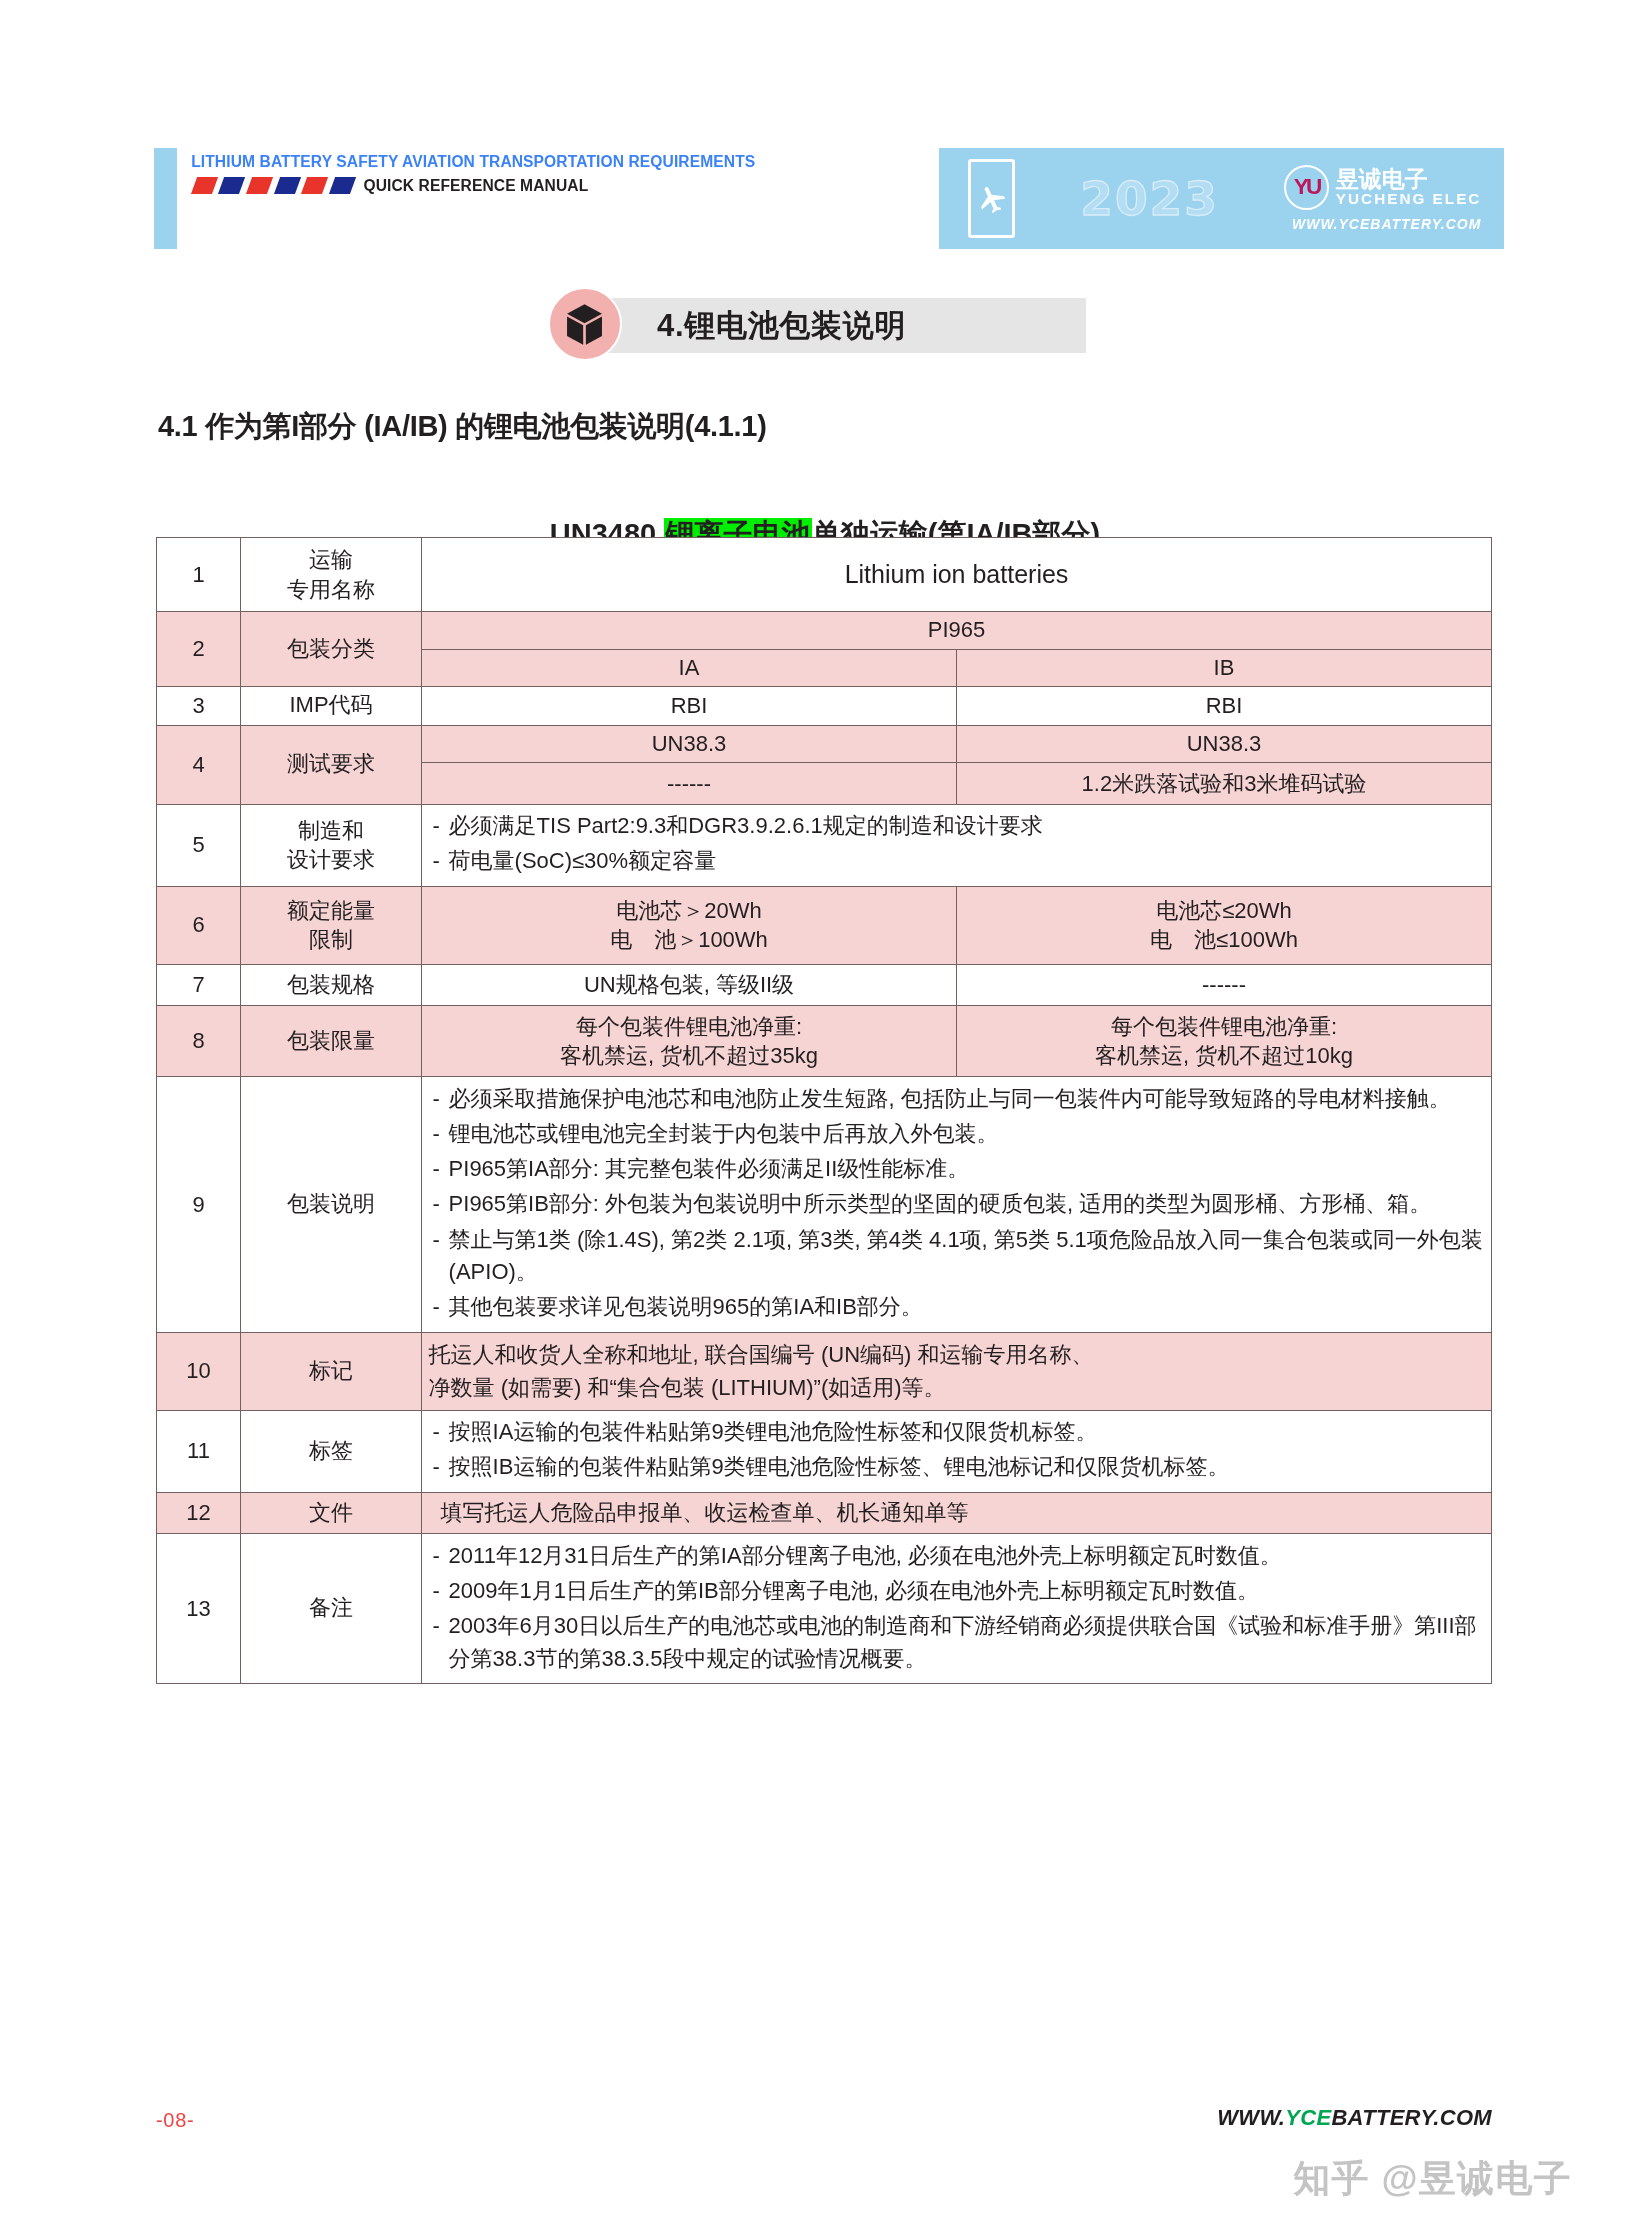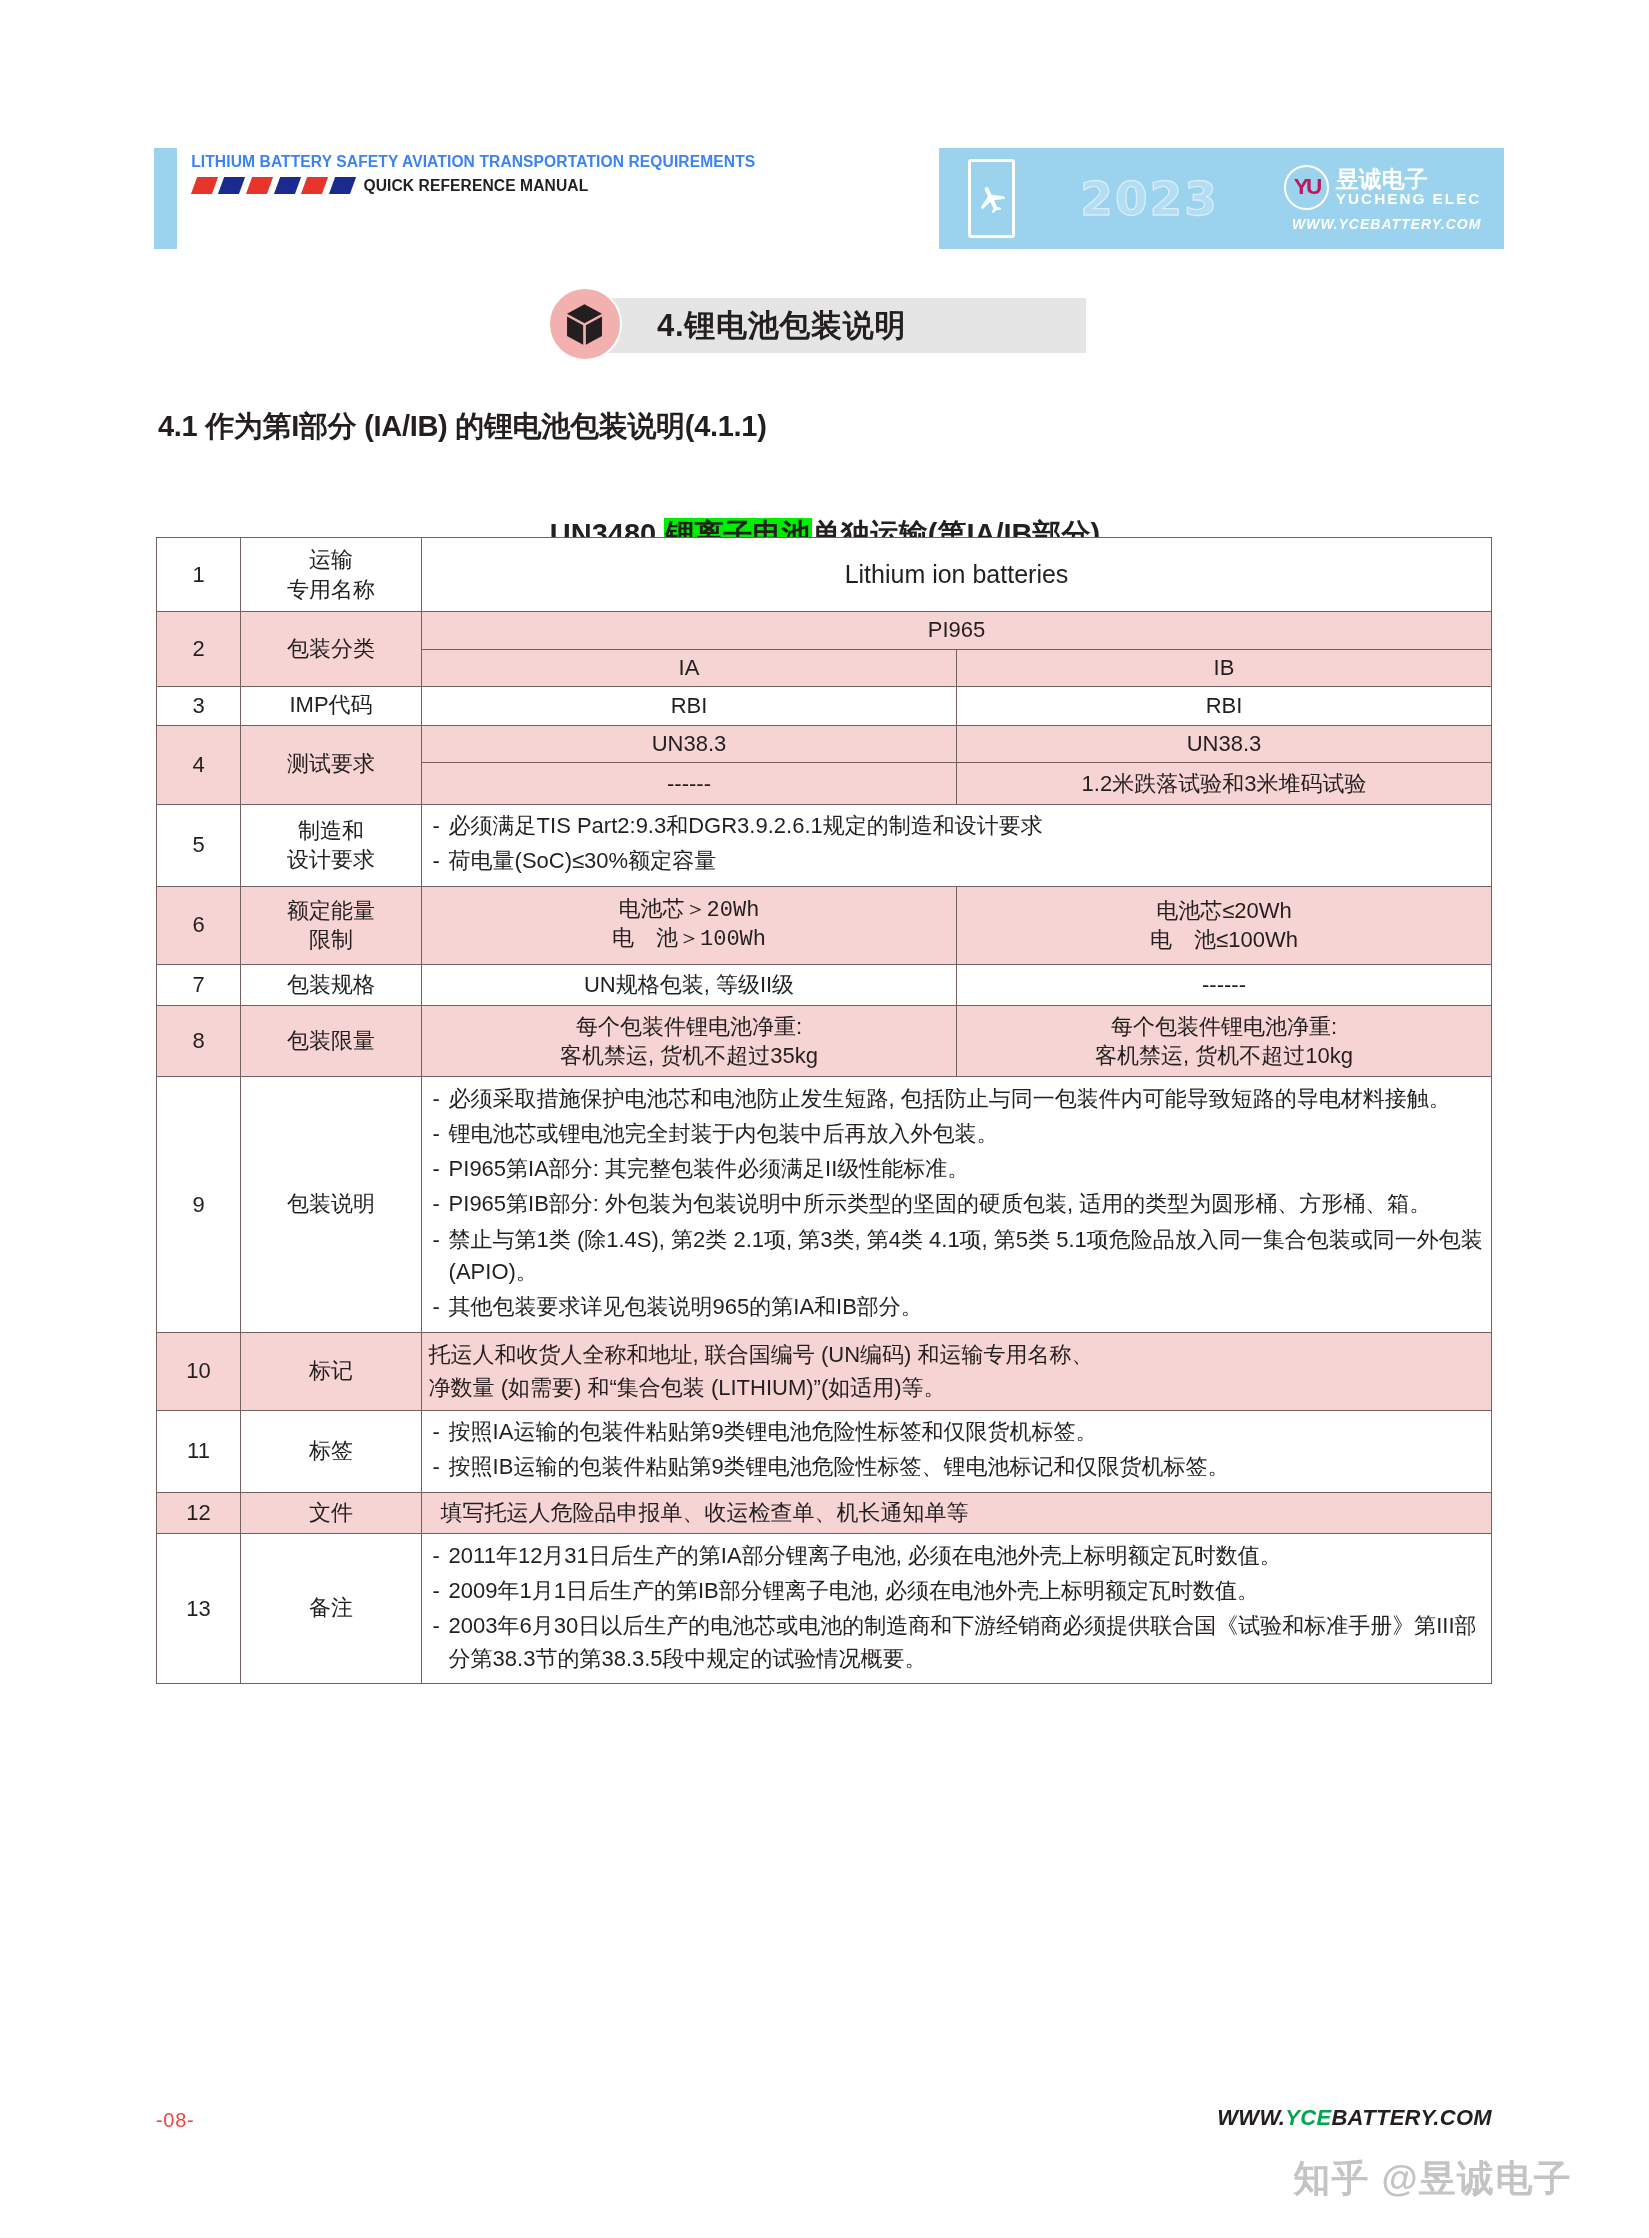--- a/index.html
+++ b/index.html
@@ -409,21 +409,21 @@
         </ul>
       </td>
     </tr>
 
     <tr>
       <td class="c-no pink">6</td>
       <td class="c-label pink twoline">
         <span>额定能量</span><br>
         <span>限制</span>
       </td>
-      <td class="pink ctr twoline" style="height:78px;font-family:Liberation Mono, monospace;">
+      <td class="pink ctr twoline" style="height:78px;">
         <span>电池芯＞20Wh</span><br>
         <span>电　池＞100Wh</span>
       </td>
       <td class="pink ctr twoline">
         <span>电池芯≤20Wh</span><br>
         <span>电　池≤100Wh</span>
       </td>
     </tr>
 
     <tr>

